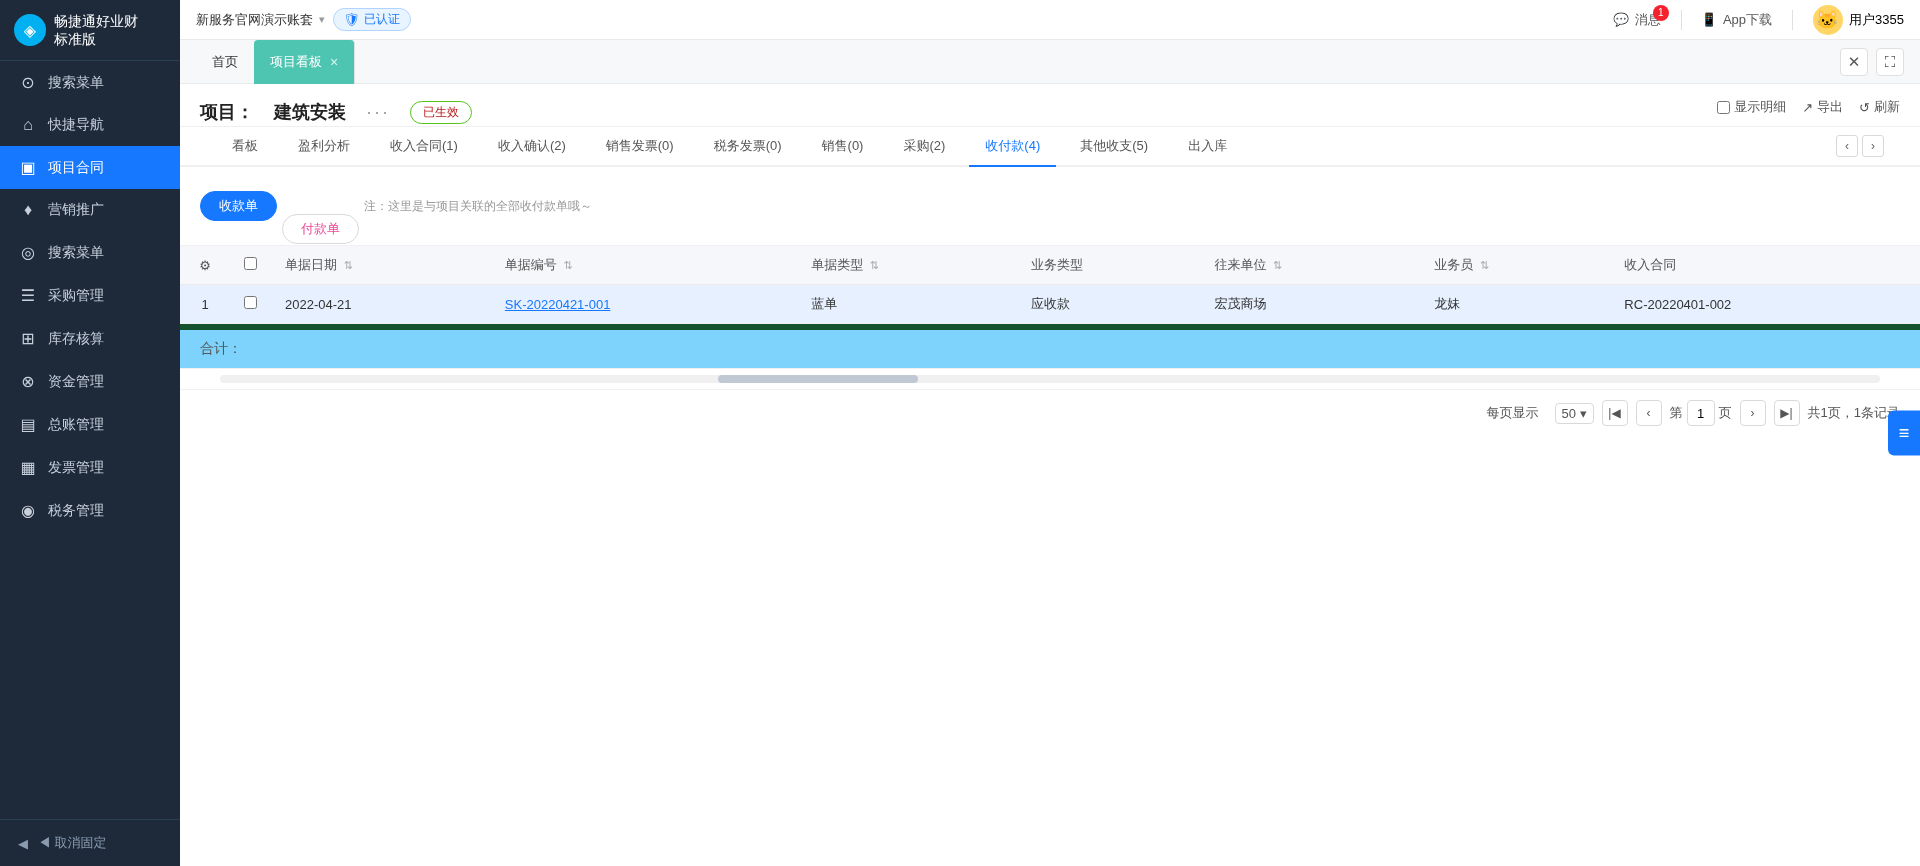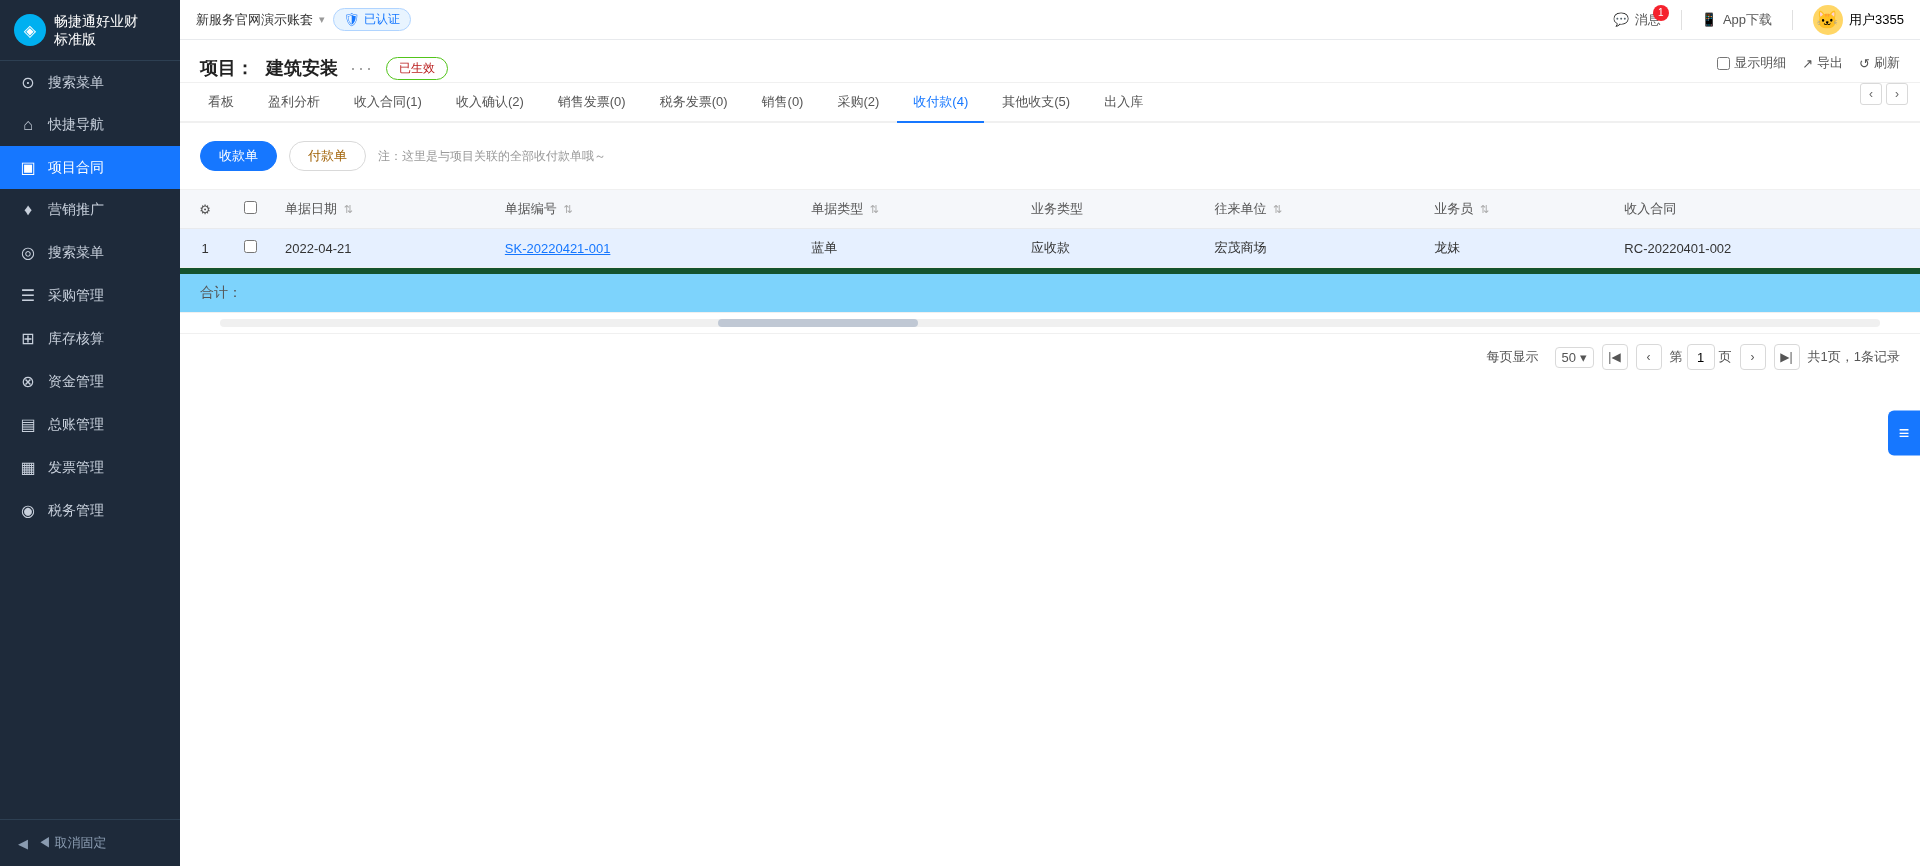--- a/index.html
+++ b/index.html
@@ -211,21 +211,21 @@
       overflow-y: auto;
       background: #fff;
       padding: 0;
     }
 
     
     .project-header {
       padding: 14px 20px 0 20px;
       display: flex;
       align-items: center;
-      gap: 12px;
+      gap: 20px;
       border-bottom: 1px solid #f0f0f0;
     }
     .project-title {
       font-size: 18px;
       font-weight: 600;
       color: #222;
     }
     .project-more { color: #999; cursor: pointer; font-size: 18px; letter-spacing: 2px; }
     .project-status {
       border: 1px solid #52c41a;
@@ -248,24 +248,24 @@
       cursor: pointer;
       color: #555;
       font-size: 13px;
     }
     .checkbox-item { display: flex; align-items: center; gap: 4px; font-size: 13px; color: #555; cursor: pointer; }
     .checkbox-item input { cursor: pointer; }
 
     
     .sub-nav {
       display: flex;
-      align-items: flex-start;
-      padding: 0 12px;
+      align-items: center;
+      padding: 0 36px;
       border-bottom: 2px solid #f0f0f0;
-      gap: 2px;
+      gap: 8px;
       background: #fff;
     }
     .sub-nav-tab {
       padding: 10px 16px;
       cursor: pointer;
       font-size: 13px;
       color: #555;
       border-bottom: 2px solid transparent;
       margin-bottom: -2px;
       white-space: nowrap;
@@ -287,40 +287,41 @@
       justify-content: center;
       cursor: pointer;
       font-size: 12px;
       color: #666;
     }
 
     
     .filter-bar {
       display: flex;
       align-items: center;
-      padding: 18px 20px;
-      gap: 12px;
+      padding: 1px 20px;
+      gap: 5px;
       border-bottom: 1px solid #f0f0f0;
     }
     .filter-btn {
       padding: 5px 18px;
       border-radius: 20px;
       border: 1px solid transparent;
       cursor: pointer;
       font-size: 13px;
     }
     .filter-btn.active {
       background: #1677ff;
       color: #fff;
       border-color: #1677ff;
     }
     .filter-btn.inactive {
       background: #fff;
-      color: #a16207;
+      color: #ec4899;
       border-color: #d9d9d9;
+      margin-top: 46px;
     }
     .filter-note { color: #999; font-size: 12px; }
 
     
     .table-wrap {
       padding: 0 0 0 0;
       flex: 1;
     }
     table {
       width: 100%;
@@ -534,20 +535,33 @@
         <span>App下载</span>
       </div>
       <div class="topbar-divider"></div>
       <div class="user-info">
         <div class="user-avatar">🐱</div>
         <span>用户3355</span>
       </div>
     </div>
   </div>
 
+  <div class="tabbar">
+    <div class="tabbar-tab home">
+      <span>首页</span>
+    </div>
+    <div class="tabbar-tab active">
+      <span>项目看板</span>
+      <span class="close-btn">×</span>
+    </div>
+    <div class="tabbar-right">
+      <div class="tabbar-action-btn">✕</div>
+      <div class="tabbar-action-btn">⛶</div>
+    </div>
+  </div>
 
   <div class="content">
 
     <div class="project-header">
       <span class="project-title">项目：</span>
       <span class="project-title">建筑安装</span>
       <span class="project-more">···</span>
       <span class="project-status">已生效</span>
       <div class="project-header-right">
         <div class="checkbox-item">

